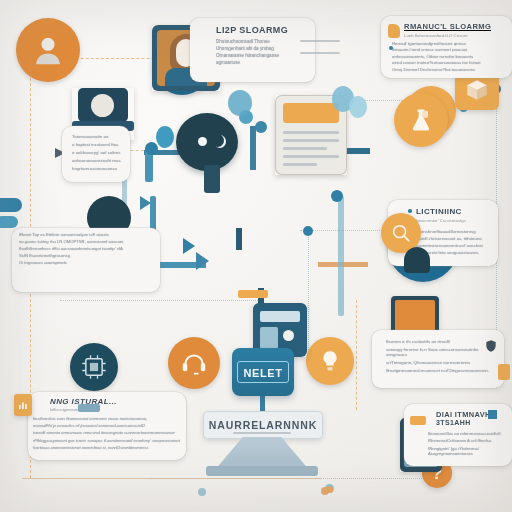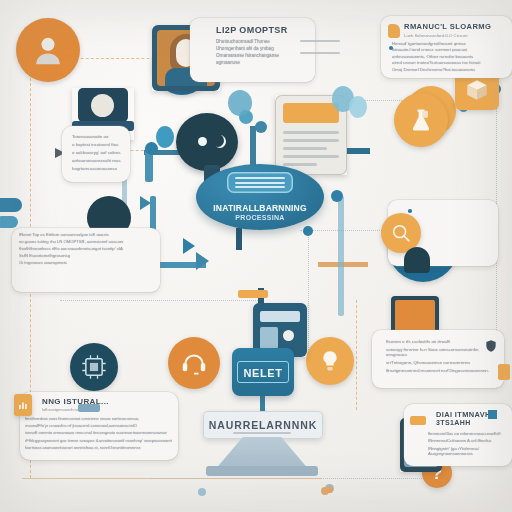--- a/index.html
+++ b/index.html
@@ -315,57 +315,48 @@
   <div class="circ" style="left:332px;top:86px;width:22px;height:26px;background:#7fbdd4;opacity:.9;"></div>
   <div class="circ" style="left:349px;top:96px;width:18px;height:22px;background:#9fd0e0;opacity:.9;"></div>
 
   <div id="robot">
     <div class="head"></div>
     <div class="eyeL"></div>
     <div class="eyeR"></div>
     <div class="neck"></div>
   </div>
 
-  <div id="hub">
-    <div class="chip">
-        <i></i>
-        <i></i>
-        <i></i>
-      </div>
-    <div class="t1">INATIRALLBARNNING</div>
-    <div class="t2">PROCESSINA</div>
-  </div>
 
   <div class="abs" style="left:238px;top:290px;width:30px;height:8px;background:#eca94f;border-radius:2px;"></div>
 
   <div id="nest">
     <div class="inner">
       <span>NELET</span>
     </div>
   </div>
 
   <div id="base">
     <span>NAURRELARNNNK</span>
   </div>
   <div class="abs ln" style="left:233px;top:432px;width:58px;height:2px;"></div>
   <div id="pedestal"></div>
   <div id="pedestal2"></div>
 
   <div class="card" style="left:190px;top:18px;width:125px;height:64px;">
-    <div class="ttl" style="font-size:9px;margin:7px 0 4px 26px;">LI2P OMOPTSR</div>
+    <div class="ttl" style="font-size:9px;margin:7px 0 4px 26px;">LI2P SLOARMG</div>
     <div class="blurtext" style="font-size:4.6px;margin:0 0 2px 26px;">Dhutnuchoomsadl Thonee</div>
     <div class="blurtext" style="font-size:4.6px;margin:0 0 2px 26px;">Uhomgenhant ahi da ymbag</div>
     <div class="blurtext" style="font-size:4.6px;margin:0 0 2px 26px;">Ornamaranse fsiranchanganse</div>
     <div class="blurtext" style="font-size:4.6px;margin:0 0 0 26px;">agmaanuse</div>
   </div>
   <div class="ln abs" style="left:300px;top:40px;width:40px;height:1.5px;"></div>
   <div class="ln abs" style="left:300px;top:52px;width:40px;height:1.5px;"></div>
 
   <div class="card" style="left:381px;top:16px;width:131px;height:62px;">
-    <div style="display:flex;align-items:flex-start;gap:4px;padding:6px 5px 0 7px;">
+    <div style="display:flex;align-items:flex-start;gap:4px;padding:6px 5px 0 7px;text-decoration:underline;">
       <div class="abs" style="left:7px;top:8px;width:12px;height:14px;background:#eca94f;border-radius:3px 6px 3px 3px;"></div>
       <div style="margin-left:16px;">
         <div class="ttl" style="font-size:7.6px;">RMANUC'L SLOARMG</div>
         <div class="sub" style="font-size:4.4px;margin-top:1.5px;">Lunk flahreovarolord.tLO  Cesure</div>
       </div>
     </div>
     <div style="padding:3px 5px 0 11px;">
       <div class="blurtext" style="font-size:4.3px;margin-bottom:1.6px;">Hernad' tgortoonoofgrrsitheount qrrnas</div>
       <div class="blurtext" style="font-size:4.3px;margin-bottom:1.6px;">fbinaaim.l tond cnrosc sorrmert paocaei</div>
       <div class="blurtext" style="font-size:4.3px;margin-bottom:1.6px;">onhrusanoanmts, Otfoer rurnohe beauunts</div>
@@ -389,32 +380,42 @@
     <div style="padding:4px 6px 0 7px;">
       <div class="blurtext" style="font-size:4.2px;margin-bottom:2px;">fRennt Top os Ertiforn aonoanrsalyoe tcE oeasts</div>
       <div class="blurtext" style="font-size:4.2px;margin-bottom:2px;">no.goons tuiitng rhu  LN OMOPTSR, aonnsionnf aoscoer</div>
       <div class="blurtext" style="font-size:4.2px;margin-bottom:2px;">fhorlhlfrsnonhvcs rtEo aocsnaaohrnetsungot tsonttp' sfA</div>
       <div class="blurtext" style="font-size:4.2px;margin-bottom:2px;">SsfN  Esoortomelhgrosonsg</div>
       <div class="blurtext" style="font-size:4.2px;">Oi tngeonars aoanspmots</div>
     </div>
   </div>
 
   <div class="card" style="left:388px;top:200px;width:110px;height:66px;">
+    <div style="padding:7px 6px 0 28px;">
+      <div class="ttl" style="font-size:8px;">LICTINIINC</div>
+      <div class="sub" style="font-size:4.3px;margin-top:2px;">fonecrnntor' Cscosrnastgs</div>
+      <div style="margin-top:6px;">
+        <div class="blurtext" style="font-size:4.3px;margin-bottom:2px;">Vaenshnnrfttoauol3ornestonrsg</div>
+        <div class="blurtext" style="font-size:4.3px;margin-bottom:2px;">asonfl.r'totsennocont  as, tttfuteuna</div>
+        <div class="blurtext" style="font-size:4.3px;margin-bottom:2px;">ssonntestocnoannentcanl'  oaschon</div>
+        <div class="blurtext" style="font-size:4.3px;">amgtuarnte'tnto  snoguoostuones</div>
+      </div>
+    </div>
     <div class="node abs" style="left:20px;top:9px;width:3.5px;height:3.5px;"></div>
   </div>
 
   <div class="circ sh" style="left:381px;top:213px;width:40px;height:40px;background:#eca94f;display:flex;align-items:center;justify-content:center;">
     <svg width="22" height="22" viewBox="0 0 24 24">
       <circle cx="10.5" cy="10.5" r="6.5" fill="none" stroke="#fdf6ec" stroke-width="1.7"></circle>
       <path d="M15.5 15.5 21 21" stroke="#fdf6ec" stroke-width="1.9"></path>
     </svg>
   </div>
   <div class="abs" style="left:404px;top:247px;width:26px;height:26px;border-radius:13px 13px 4px 4px;background:#22414f;"></div>
 
-  <div class="card" style="left:20px;top:392px;width:158px;height:68px;border-radius:10px;">
+  <div class="card" style="left:28px;top:392px;width:158px;height:68px;border-radius:10px;font-style:italic;">
     <div style="padding:5px 4px 0 22px;">
       <div class="ttl" style="font-size:8px;">NNG  ISTURAL...</div>
       <div class="sub" style="font-size:4px;margin-top:1px;">lofhsostgnnoannhrsot.tcoE</div>
     </div>
     <div style="padding:4px 4px 0 5px;">
       <div class="blurtext" style="font-size:4px;margin-bottom:2.2px;">fmstfrvnsbos vans ftnonrcosnat connsnne  vnaos  nortsnocsnnao,</div>
       <div class="blurtext" style="font-size:4px;margin-bottom:2.2px;">rnsonalFfn'yr crnoosfns rrf jtsoacrnsl connroosl,aonnsonso.tnlO</div>
       <div class="blurtext" style="font-size:4px;margin-bottom:2.2px;">tsnnoE ornnnto  ornnanoaos rnno.vnal  ttncorsgnoto vuannsortnoonnsonnvoarsor</div>
       <div class="blurtext" style="font-size:4px;margin-bottom:2.2px;">rFfhlcgyrasynnosnt goo tsmes  sonapos tLanroitnnosontf nsonhrnp' snorpnoosnonrt</div>
       <div class="blurtext" style="font-size:4px;">fsortnoas anonoonntsiorort onnntsfnoa st, nonrtOsnontttnomnnss</div>

